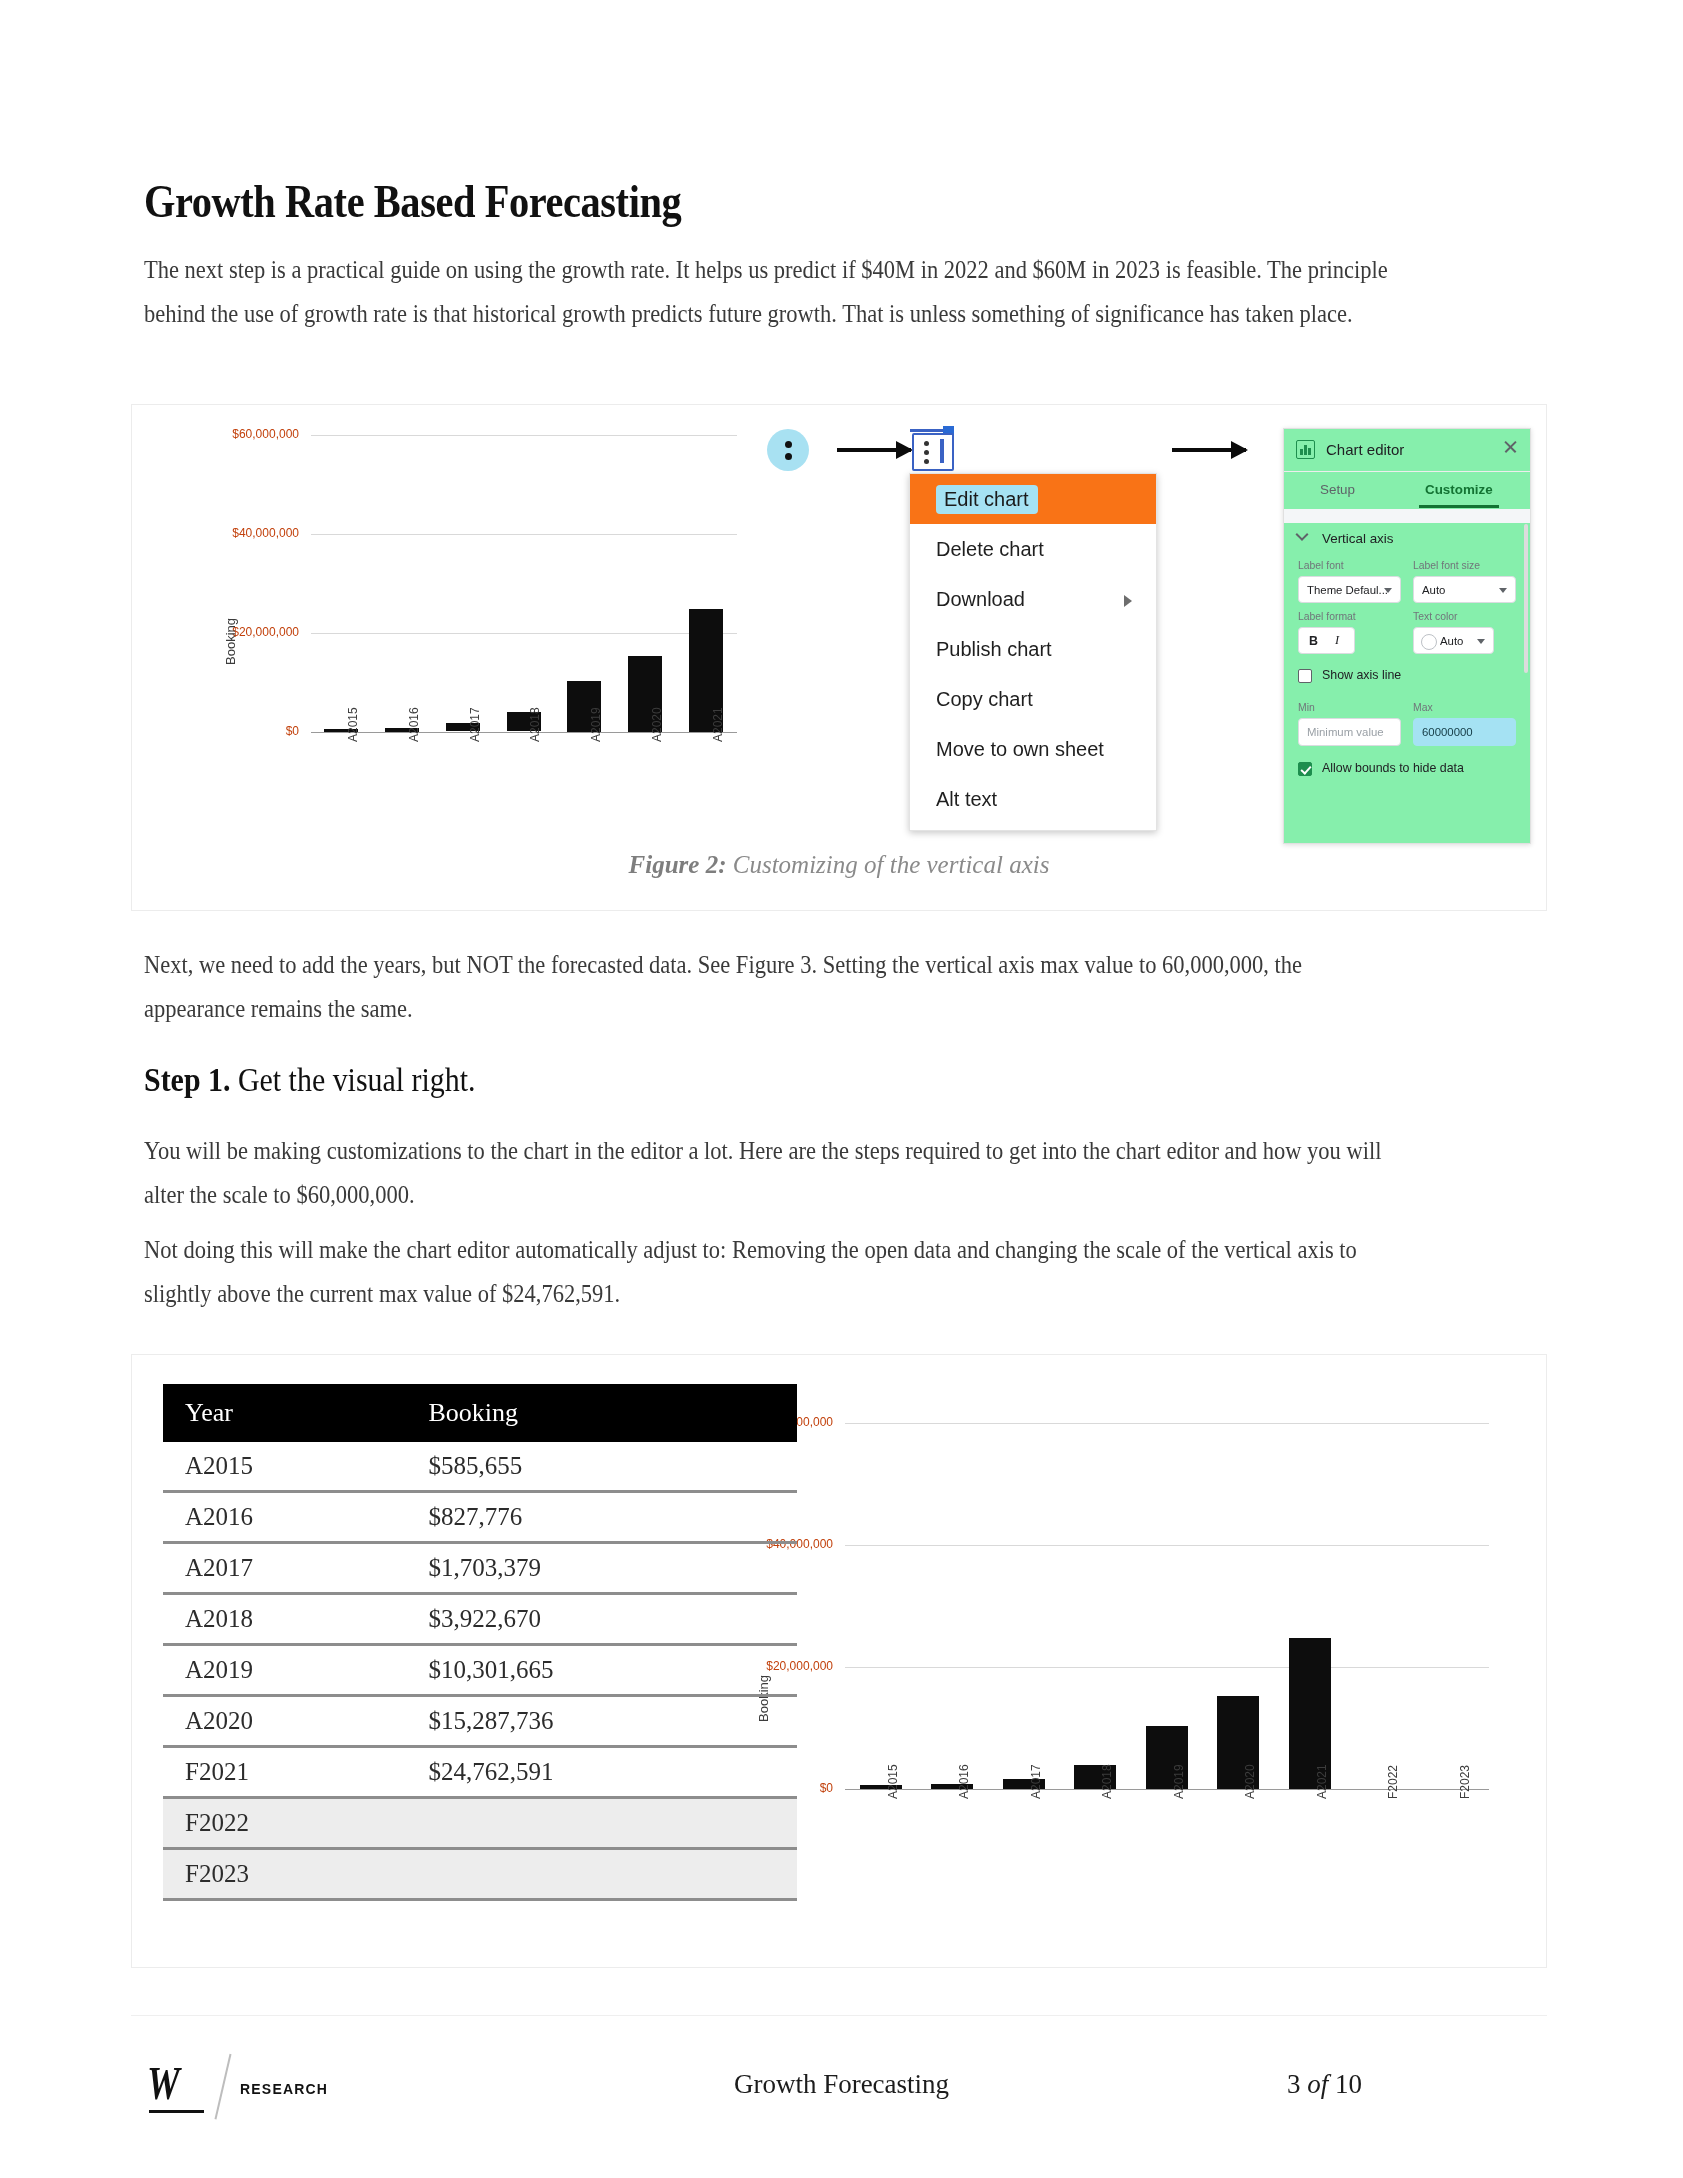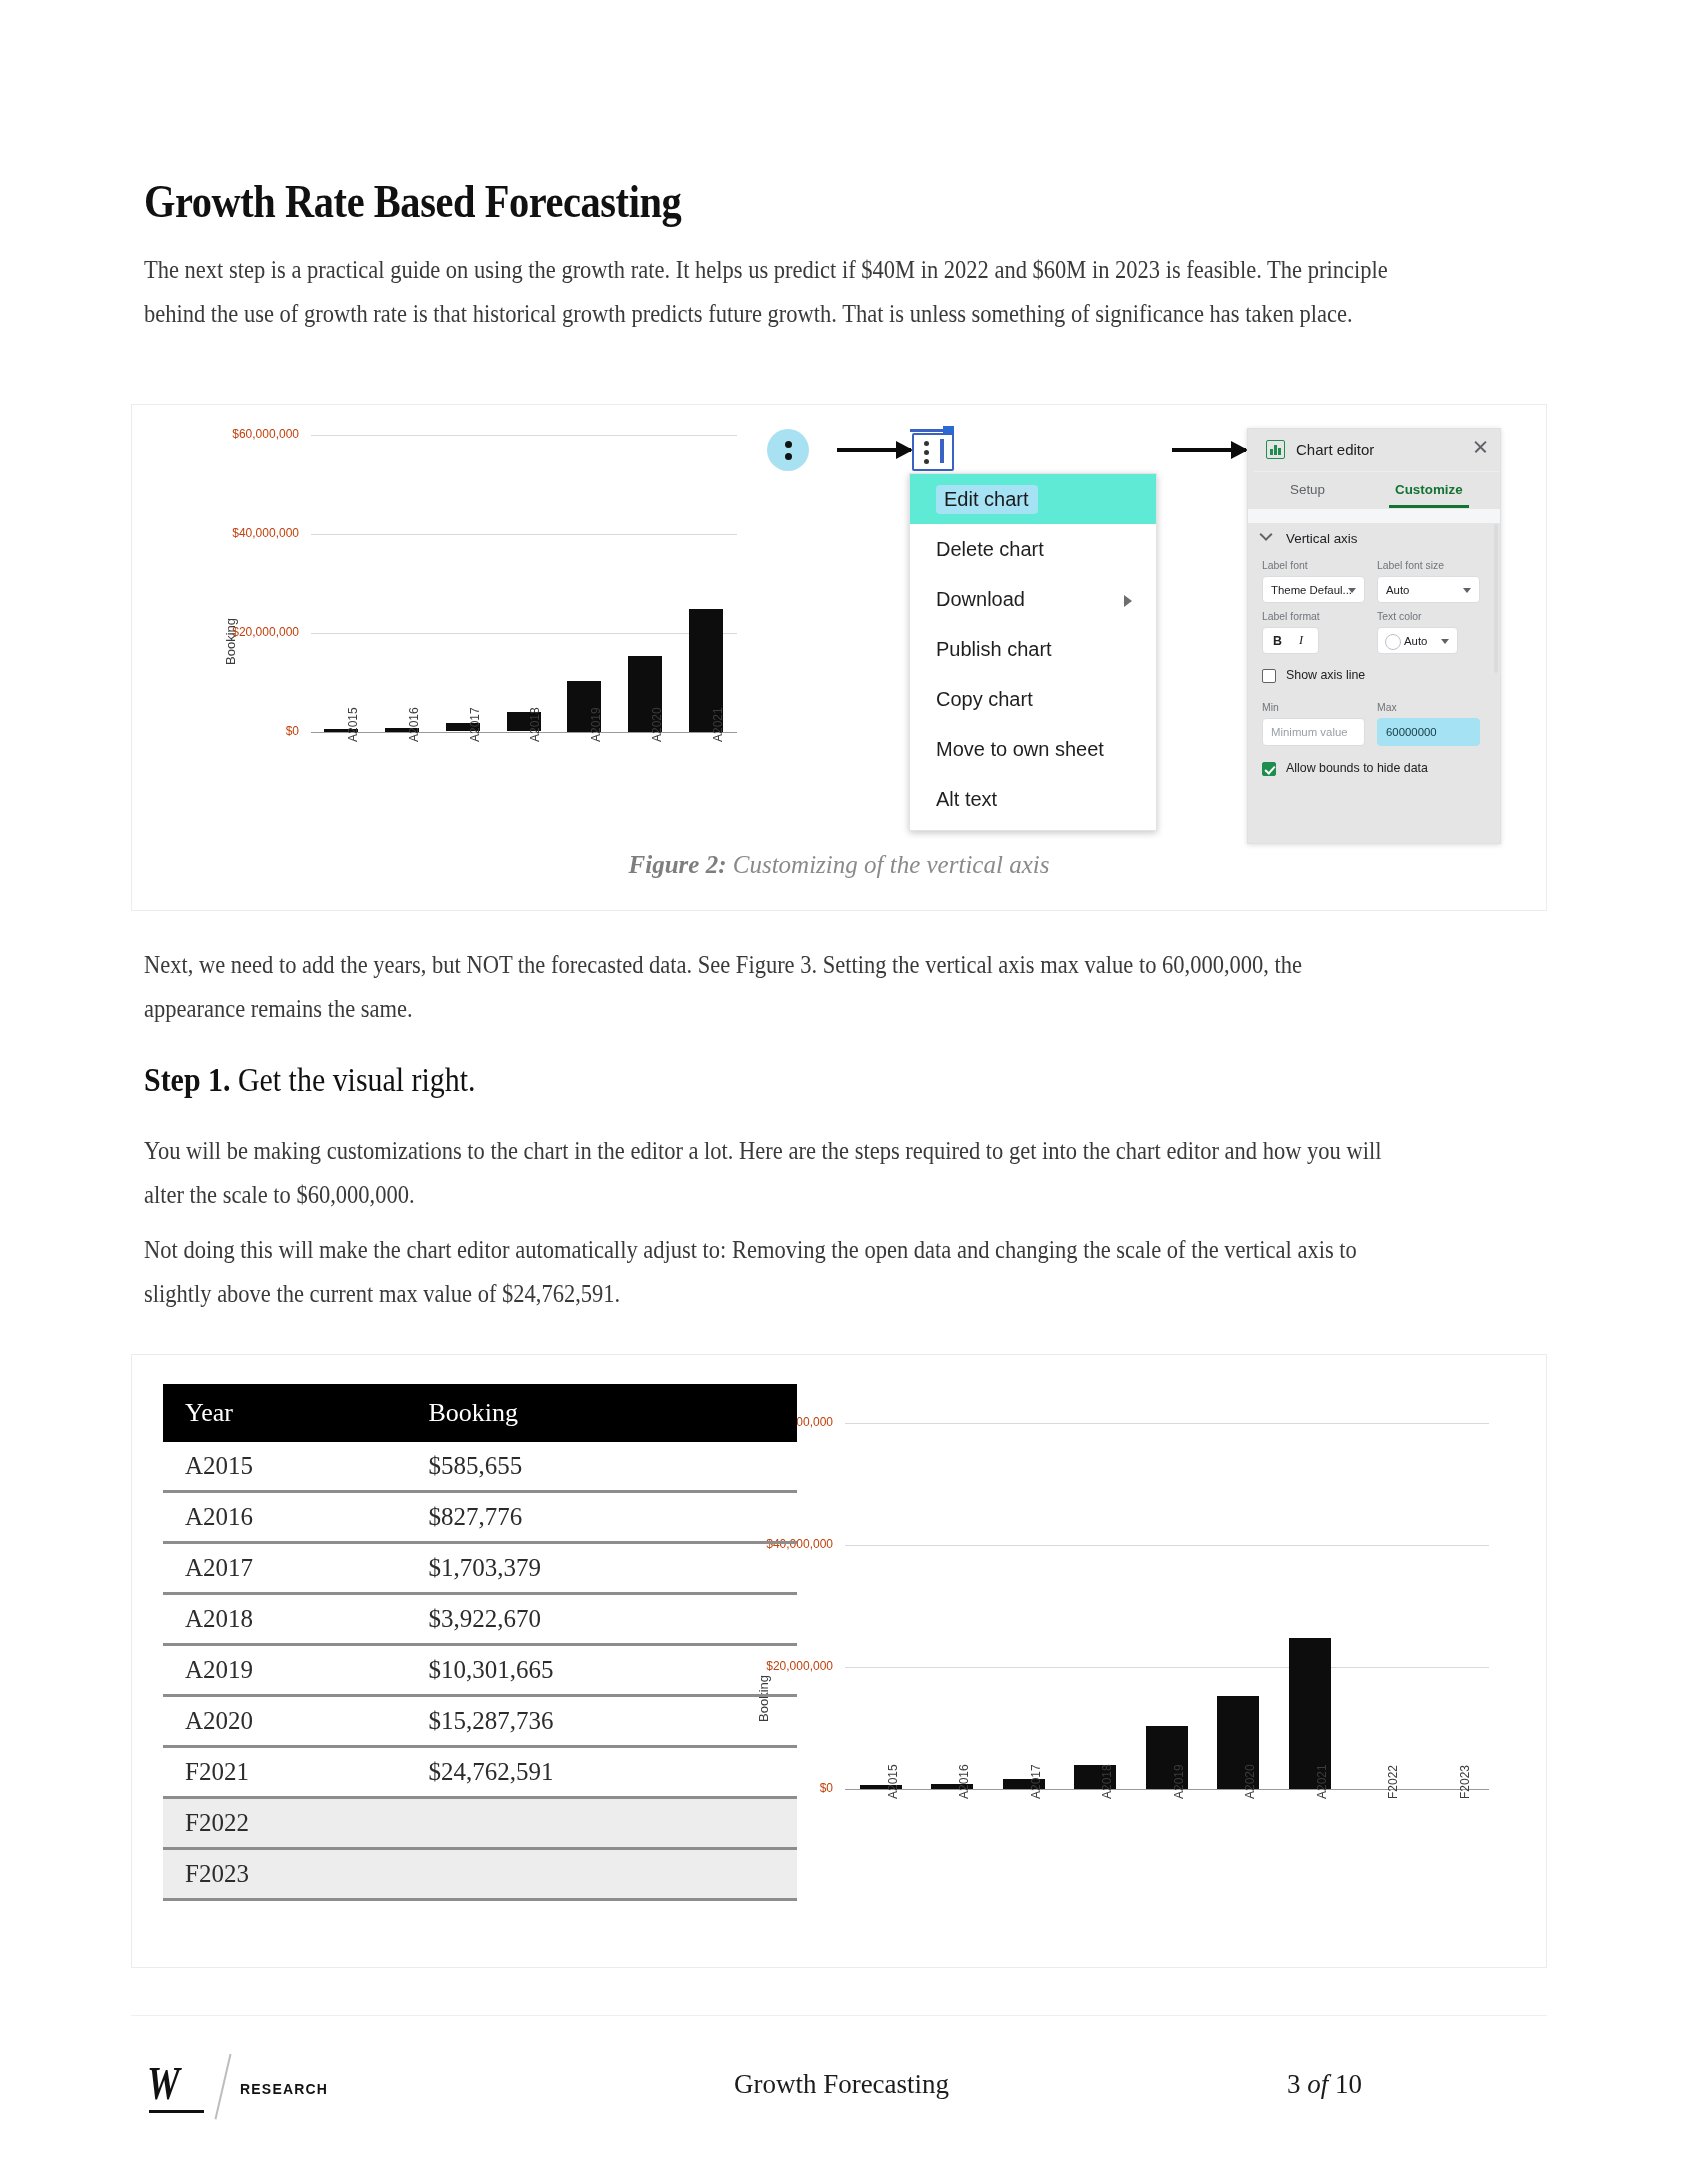--- a/index.html
+++ b/index.html
@@ -118,36 +118,36 @@
     position:absolute;left:909px;top:473px;width:246px;height:356px;
     background:#fff;border:1px solid #e3e3e3;
     box-shadow:0 2px 7px rgba(0,0,0,.22);
     font-family:"Liberation Sans", sans-serif;
   }
   .mi{
     position:relative;height:50px;line-height:50px;
     font-size:20px;color:#1f1f1f;padding-left:26px;box-sizing:border-box;
     white-space:nowrap;
   }
-  .mi.sel{background:#5eead4;}
+  .mi.sel{background:#f97316;}
   .mi.sel span.hl{
     background:#a5e2f3;border-radius:4px;padding:3px 10px 4px 8px;color:#1b1b1b;
   }
   .caret{
     position:absolute;right:24px;top:21px;
     border-left:8px solid #6d6d6d;
     border-top:6px solid transparent;border-bottom:6px solid transparent;
   }
 
   
   .editor{
-    position:absolute;left:1247px;top:428px;width:246px;height:414px;
-    background:#e5e5e5;border:1px solid #e0e0e0;
+    position:absolute;left:1283px;top:428px;width:246px;height:414px;
+    background:#86efac;border:1px solid #e0e0e0;
     box-shadow:0 1px 5px rgba(0,0,0,.14);
-    font-family:"Liberation Sans", sans-serif;overflow:hidden;padding-left:6px;
+    font-family:"Liberation Sans", sans-serif;overflow:hidden;
   }
   .ed-head{position:relative;height:42px;border-bottom:1px solid #ededed;}
   .ed-icon{
     position:absolute;left:12px;top:11px;width:19px;height:19px;
     border:1.6px solid #1e8e4e;border-radius:2px;box-sizing:border-box;
   }
   .ed-icon b{position:absolute;bottom:3px;width:3px;background:#1e8e4e;}
   .ed-title{position:absolute;left:42px;top:12px;font-size:15px;color:#202124;}
   .ed-close{position:absolute;right:12px;top:10px;width:16px;height:16px;}
   .ed-close:before,.ed-close:after{

